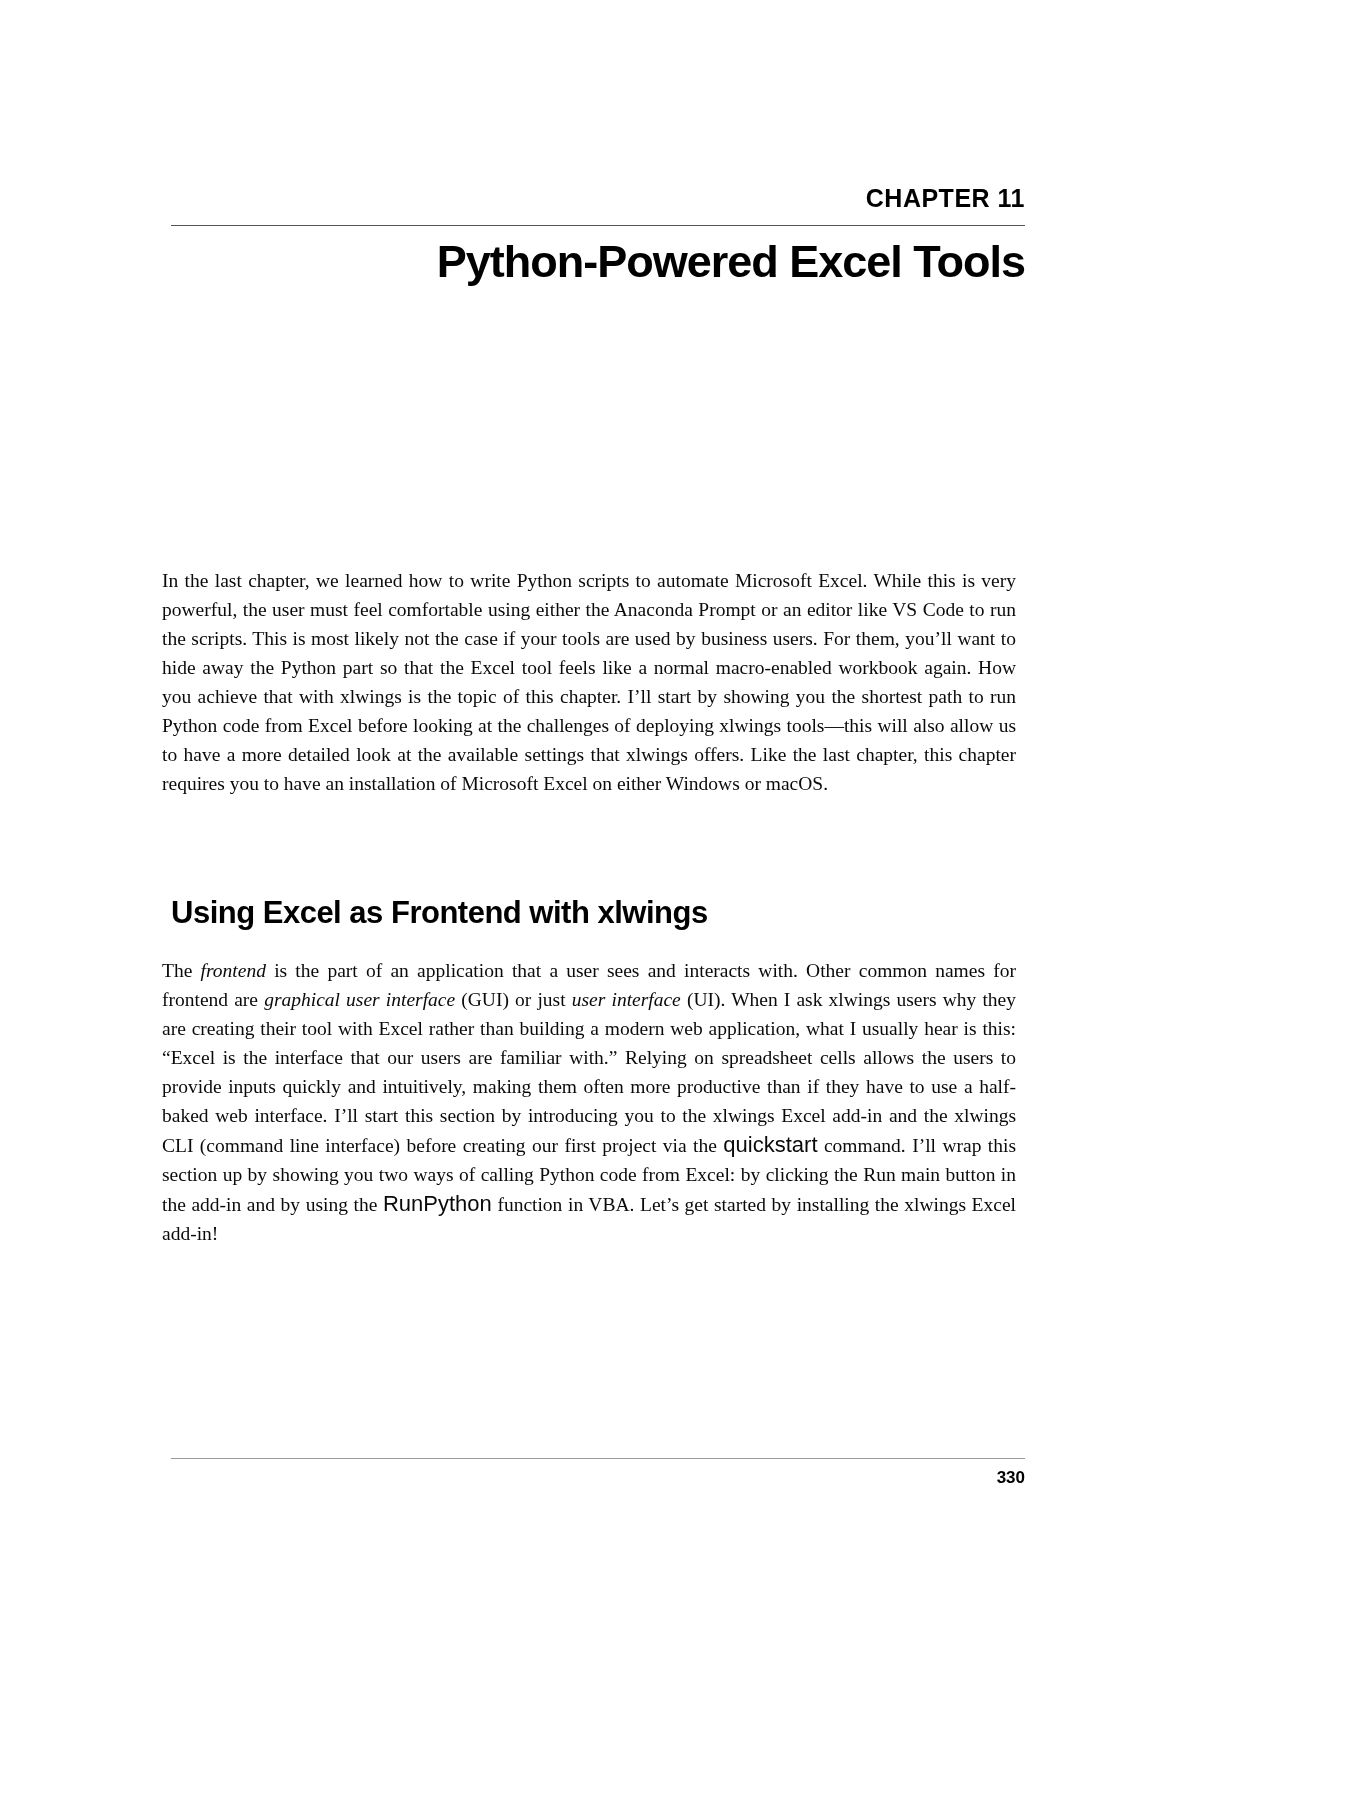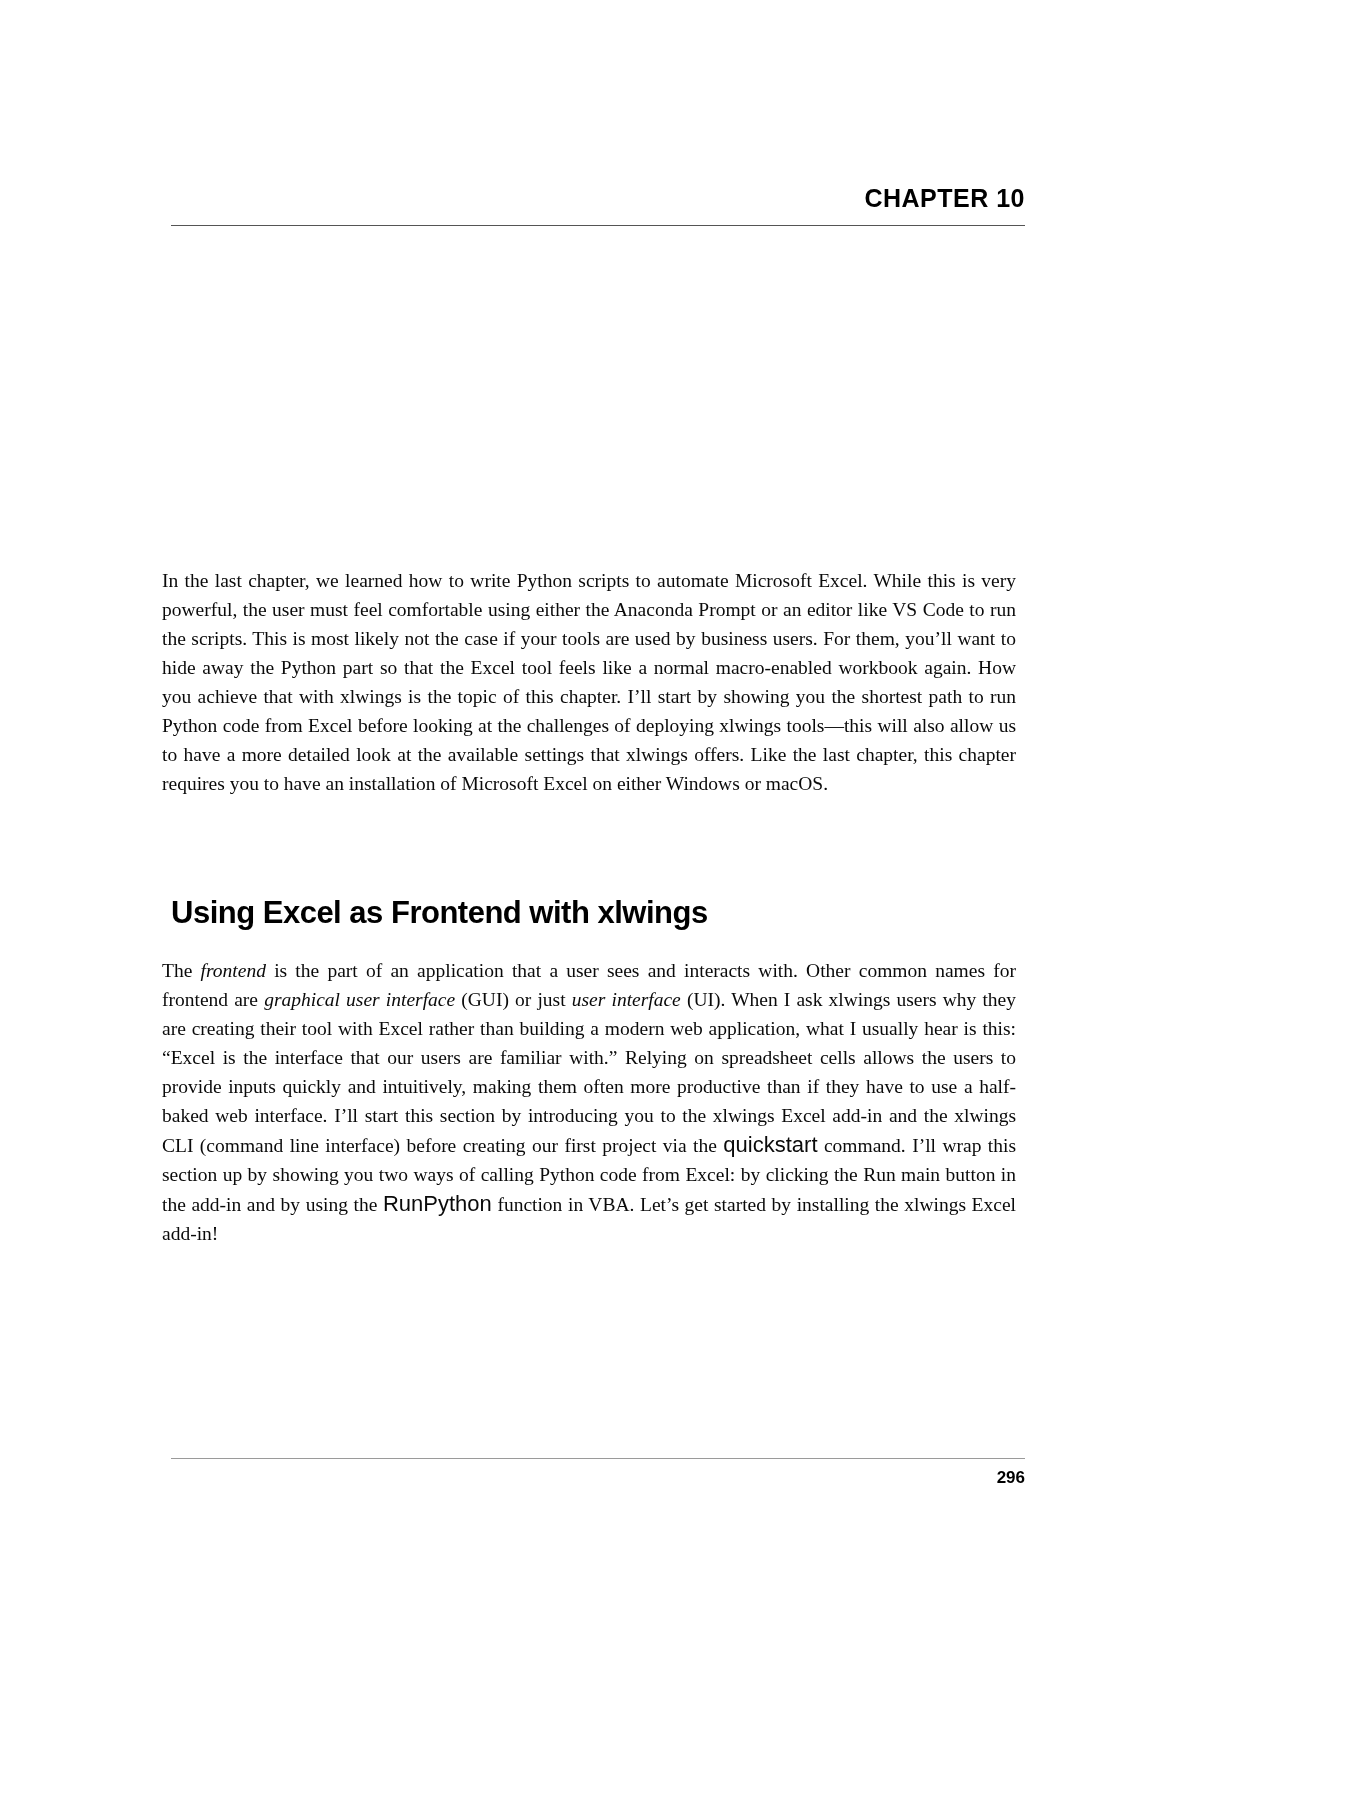--- a/index.html
+++ b/index.html
@@ -103,28 +103,29 @@
     font-size: 17px;
     color: #000;
   }
 </style>
 </head>
 <body>
 
 <div class="page">
 
   <header class="chapter-header">
-    <div class="chapter-label">CHAPTER 10</div>
+    <div class="chapter-label">CHAPTER 11</div>
     <hr class="chapter-rule">
+    <h1 class="chapter-title">Python-Powered Excel Tools</h1>
   </header>
 
   <p class="body-text intro">In the last chapter, we learned how to write Python scripts to automate Microsoft Excel. While this is very powerful, the user must feel comfortable using either the Anaconda Prompt or an editor like VS Code to run the scripts. This is most likely not the case if your tools are used by business users. For them, you’ll want to hide away the Python part so that the Excel tool feels like a normal macro-enabled workbook again. How you achieve that with xlwings is the topic of this chapter. I’ll start by showing you the shortest path to run Python code from Excel before looking at the challenges of deploying xlwings tools—this will also allow us to have a more detailed look at the available settings that xlwings offers. Like the last chapter, this chapter requires you to have an installation of Microsoft Excel on either Windows or macOS.</p>
 
   <h2 class="section-heading">Using Excel as Frontend with xlwings</h2>
 
   <p class="body-text section-para"><span>The </span><span class="italic">frontend</span><span> is the part of an application that a user sees and interacts with. Other common names for frontend are </span><span class="italic">graphical user interface</span><span> (GUI) or just </span><span class="italic">user interface</span><span> (UI). When I ask xlwings users why they are creating their tool with Excel rather than building a modern web application, what I usually hear is this: “Excel is the interface that our users are familiar with.” Relying on spreadsheet cells allows the users to provide inputs quickly and intuitively, making them often more productive than if they have to use a half-baked web interface. I’ll start this section by introducing you to the xlwings Excel add-in and the xlwings CLI (command line interface) before creating our first project via the </span><span class="code">quickstart</span><span> command. I’ll wrap this section up by showing you two ways of calling Python code from Excel: by clicking the Run main button in the add-in and by using the </span><span class="code">RunPython</span><span> function in VBA. Let’s get started by installing the xlwings Excel add-in!</span></p>
 
   <footer class="page-footer">
     <hr class="footer-rule">
-    <div class="page-number">296</div>
+    <div class="page-number">330</div>
   </footer>
 
 </div>
 
 </body></html>

